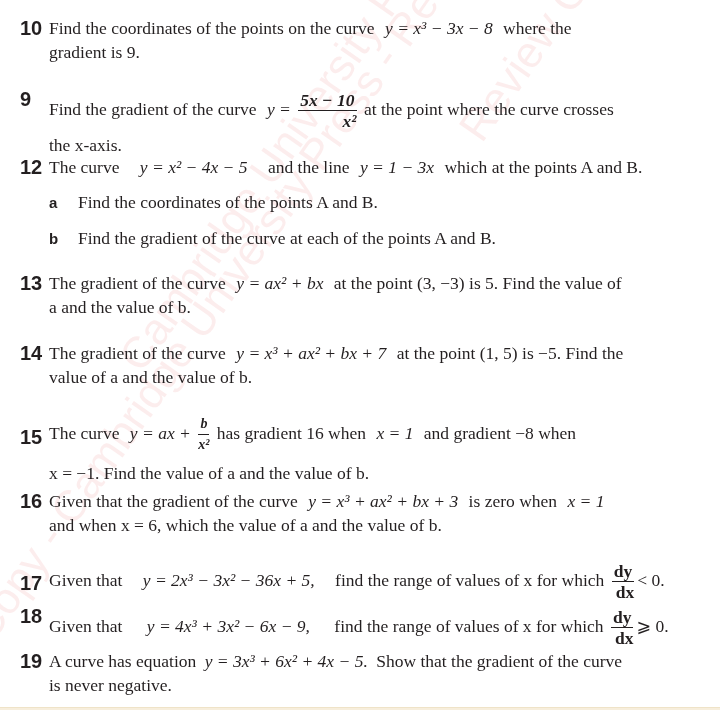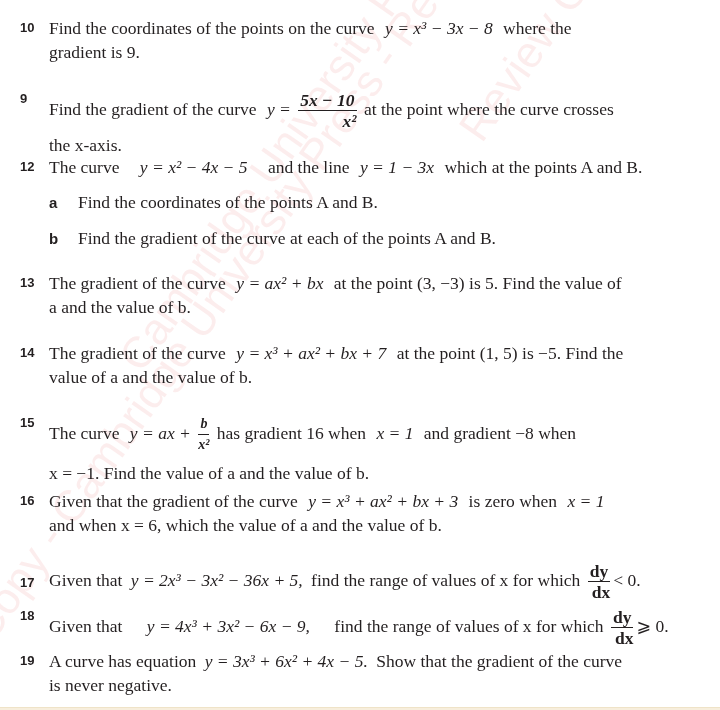--- a/index.html
+++ b/index.html
@@ -8,21 +8,21 @@
     font-family: "Liberation Serif", "DejaVu Serif", serif; color: #231f20;
   }
   .watermark {
     position: absolute; color: rgba(230, 80, 80, 0.10); font-family: "Liberation Sans", sans-serif;
     font-size: 44px; white-space: nowrap; pointer-events: none; transform-origin: left bottom;
   }
   .page { position: absolute; left: 0; top: 0; width: 720px; }
   .q { position: absolute; left: 20px; width: 690px; font-size: 17.5px; line-height: 24px; }
   .qnum {
     position: absolute; left: 0; top: 0; font-family: "Liberation Sans", sans-serif;
-    font-weight: bold; font-size: 13px; width: 28px;
+    font-weight: bold; font-size: 20px; width: 28px;
   }
   .qbody { margin-left: 29px; }
   .sub { position: absolute; left: 49px; font-size: 17.5px; line-height: 24px; }
   .sublabel { font-family: "Liberation Sans", sans-serif; font-weight: bold; font-size: 15px; display: inline-block; width: 29px; }
   .m { font-style: italic; }
   .frac { display: inline-block; vertical-align: middle; text-align: right; margin: 12px 3px; font-weight: bold; }
   .frac .num { display: block; border-bottom: 1px solid #231f20; padding: 0 2px; line-height: 20px; }
   .frac .den { display: block; line-height: 20px; }
   .bottom-strip { position: absolute; left: 0; top: 707px; width: 720px; height: 3px; background: #f7eedc; border-top: 1px solid #efe3c8; }
 </style>
@@ -90,21 +90,21 @@
     <span class="qnum">14</span>
     <div class="qbody">
       <span>The gradient of the curve</span>
       <span class="m" style="margin:0 6px;">y = x³ + ax² + bx + 7</span>
       <span>at the point (1, 5) is −5. Find the</span><br>
       <span>value of a and the value of b.</span>
     </div>
   </div>
 
   <div class="q" style="top:402px;">
-    <span class="qnum" style="top:9px;">15</span>
+    <span class="qnum" style="top:23px;">15</span>
     <div class="qbody">
       <span>The curve</span>
       <span class="m" style="margin-left:6px;">y = ax +</span>
       <span class="frac" style="font-size:14px;">
         <span class="num m">b</span>
         <span class="den m">x²</span>
       </span>
       <span>has gradient 16 when</span>
       <span class="m" style="margin:0 6px;">x = 1</span>
       <span>and gradient −8 when</span><br>
@@ -120,21 +120,21 @@
       <span>is zero when</span>
       <span class="m" style="margin-left:6px;">x = 1</span><br>
       <span>and when x = 6, which the value of a and the value of b.</span>
     </div>
   </div>
 
   <div class="q" style="top:549px;">
     <span class="qnum" style="top:22px;">17</span>
     <div class="qbody">
       <span>Given that</span>
-      <span class="m" style="margin:0 4px;">y = 2x³ − 3x² − 36x + 5,</span>
+      <span class="m" style="margin:0 16px;">y = 2x³ − 3x² − 36x + 5,</span>
       <span>find the range of values of x for which</span>
       <span class="frac">
         <span class="num">dy</span>
         <span class="den">dx</span>
       </span><span>&lt; 0.</span>
     </div>
   </div>
 
   <div class="q" style="top:595px;">
     <span class="qnum" style="top:9px;">18</span>

